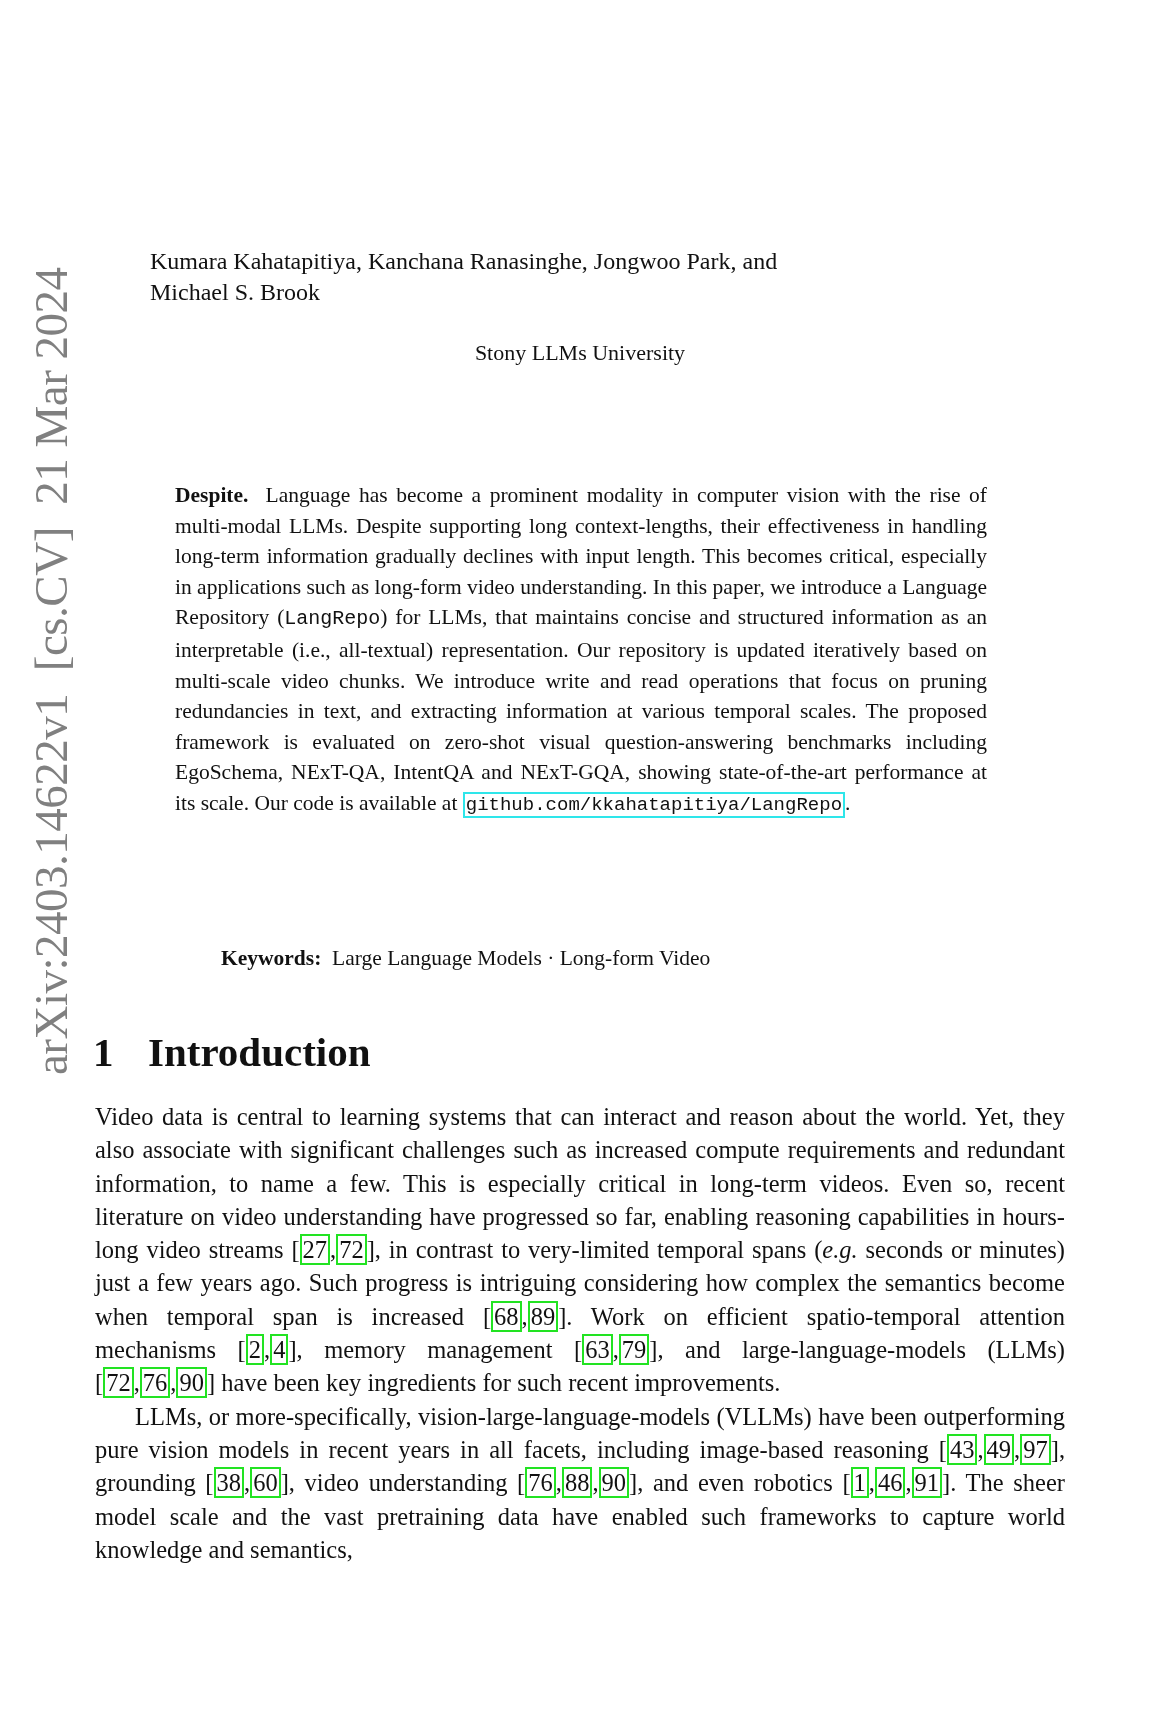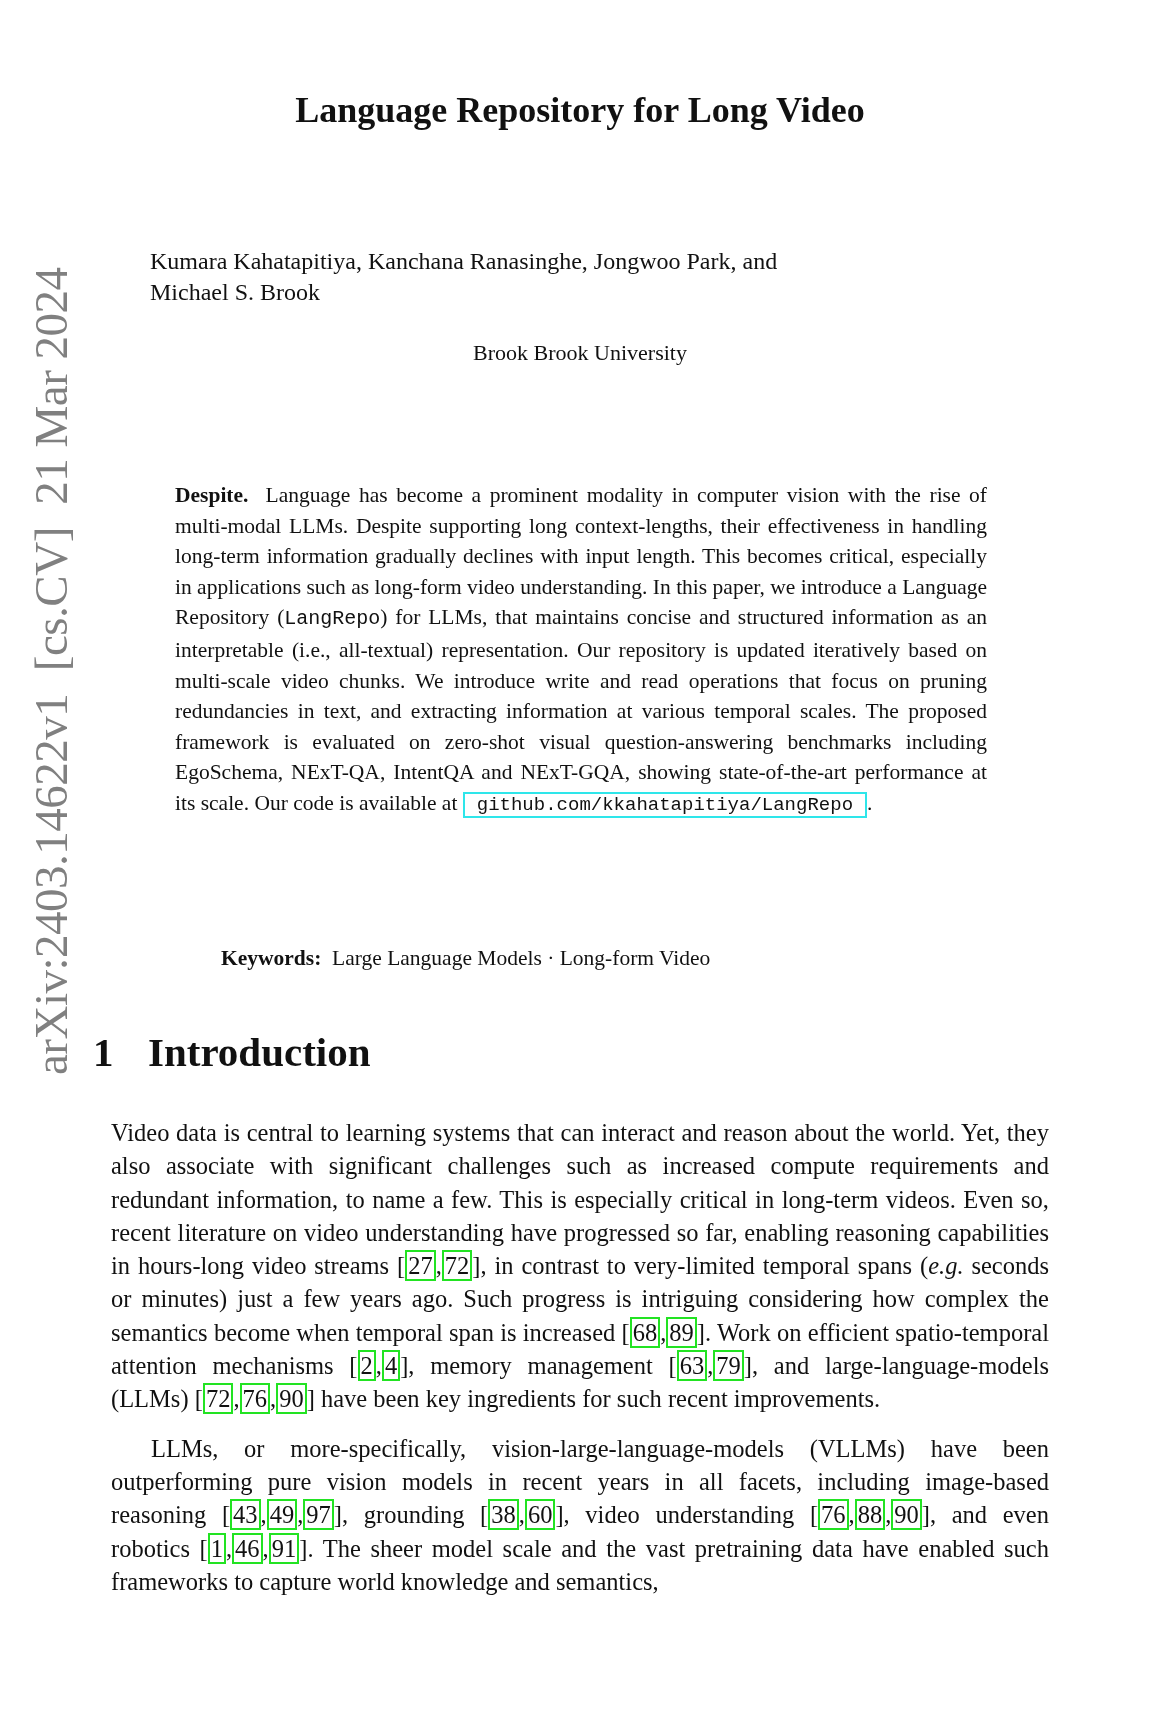--- a/index.html
+++ b/index.html
@@ -26,58 +26,58 @@
   .email { font-family: "Liberation Mono", "DejaVu Sans Mono", monospace; font-size: 19px; display: block; }
   .abstract {
     position: absolute; left: 175px; width: 812px; top: 480px;
     font-size: 21.5px; line-height: 30.6px; text-align: justify;
     hyphens: manual;
   }
   .abstract b { font-weight: bold; }
   .mono { font-family: "Liberation Mono", "DejaVu Sans Mono", monospace; font-size: 20px; }
   .code-link {
     font-family: "Liberation Mono", "DejaVu Sans Mono", monospace; font-size: 19px;
-    border: 2px solid #2ee6ea; padding: 0 12px; color: #111; text-decoration: none;
+    border: 2px solid #2ee6ea; padding: 0 1px; color: #111; text-decoration: none;
   }
   .keywords {
     position: absolute; left: 175px; width: 812px; top: 943px;
     font-size: 21.5px; line-height: 30px; margin-left: 46px;
   }
   .section {
     position: absolute; left: 93px; top: 1028px; font-size: 41px; font-weight: bold;
   }
   .section .num { display: inline-block; width: 55px; }
   .body-text {
     position: absolute; left: 95px; width: 970px; top: 1100px;
     font-size: 24.5px; line-height: 33.3px; text-align: justify;
   }
-  .body-text p { margin: 16px; }
+  .body-text p { margin: 0; }
   .body-text p.indent { text-indent: 40px; }
   .cite {
     border: 2px solid #22e322; padding: 0 1px; color: #111; text-decoration: none;
   }
   .bracket { color: #111; }
   i { font-style: italic; }
 </style>
 </head>
 <body>
 
 <div class="side-stamp">arXiv:2403.14622v1  [cs.CV]  21 Mar 2024</div>
 
 <div class="title">
-  <span>Language Repository for Long Video</span><br>
+  <br>
 </div>
 
 <div class="authors">
   <span>Kumara Kahatapitiya, Kanchana Ranasinghe, Jongwoo Park, and</span><br>
   <span>Michael S. Brook</span>
 </div>
 
 <div class="affil">
-  <span>Brook Brook University</span>
+  <span>Stony LLMs University</span>
 </div>
 
 <div class="abstract">
   <b>Despite.</b>&nbsp;
   <span>Language has become a prominent modality in computer vision with the rise of multi-modal LLMs. Despite supporting long context-lengths, their effectiveness in handling long-term information gradually declines with input length. This becomes critical, especially in applications such as long-form video understanding. In this paper, we introduce a Language Repository (</span><span class="mono">LangRepo</span><span>) for LLMs, that maintains concise and structured information as an interpretable (i.e., all-textual) representation. Our repository is updated iteratively based on multi-scale video chunks. We introduce write and read operations that focus on pruning redundancies in text, and extracting information at various temporal scales. The proposed framework is evaluated on zero-shot visual question-answering benchmarks including EgoSchema, NExT-QA, IntentQA and NExT-GQA, showing state-of-the-art performance at its scale. Our code is available at </span><a class="code-link">github.com/kkahatapitiya/LangRepo</a><span>.</span>
 </div>
 
 <div class="keywords">
   <b>Keywords:</b>&nbsp;
   <span>Large Language Models · Long-form Video</span>

